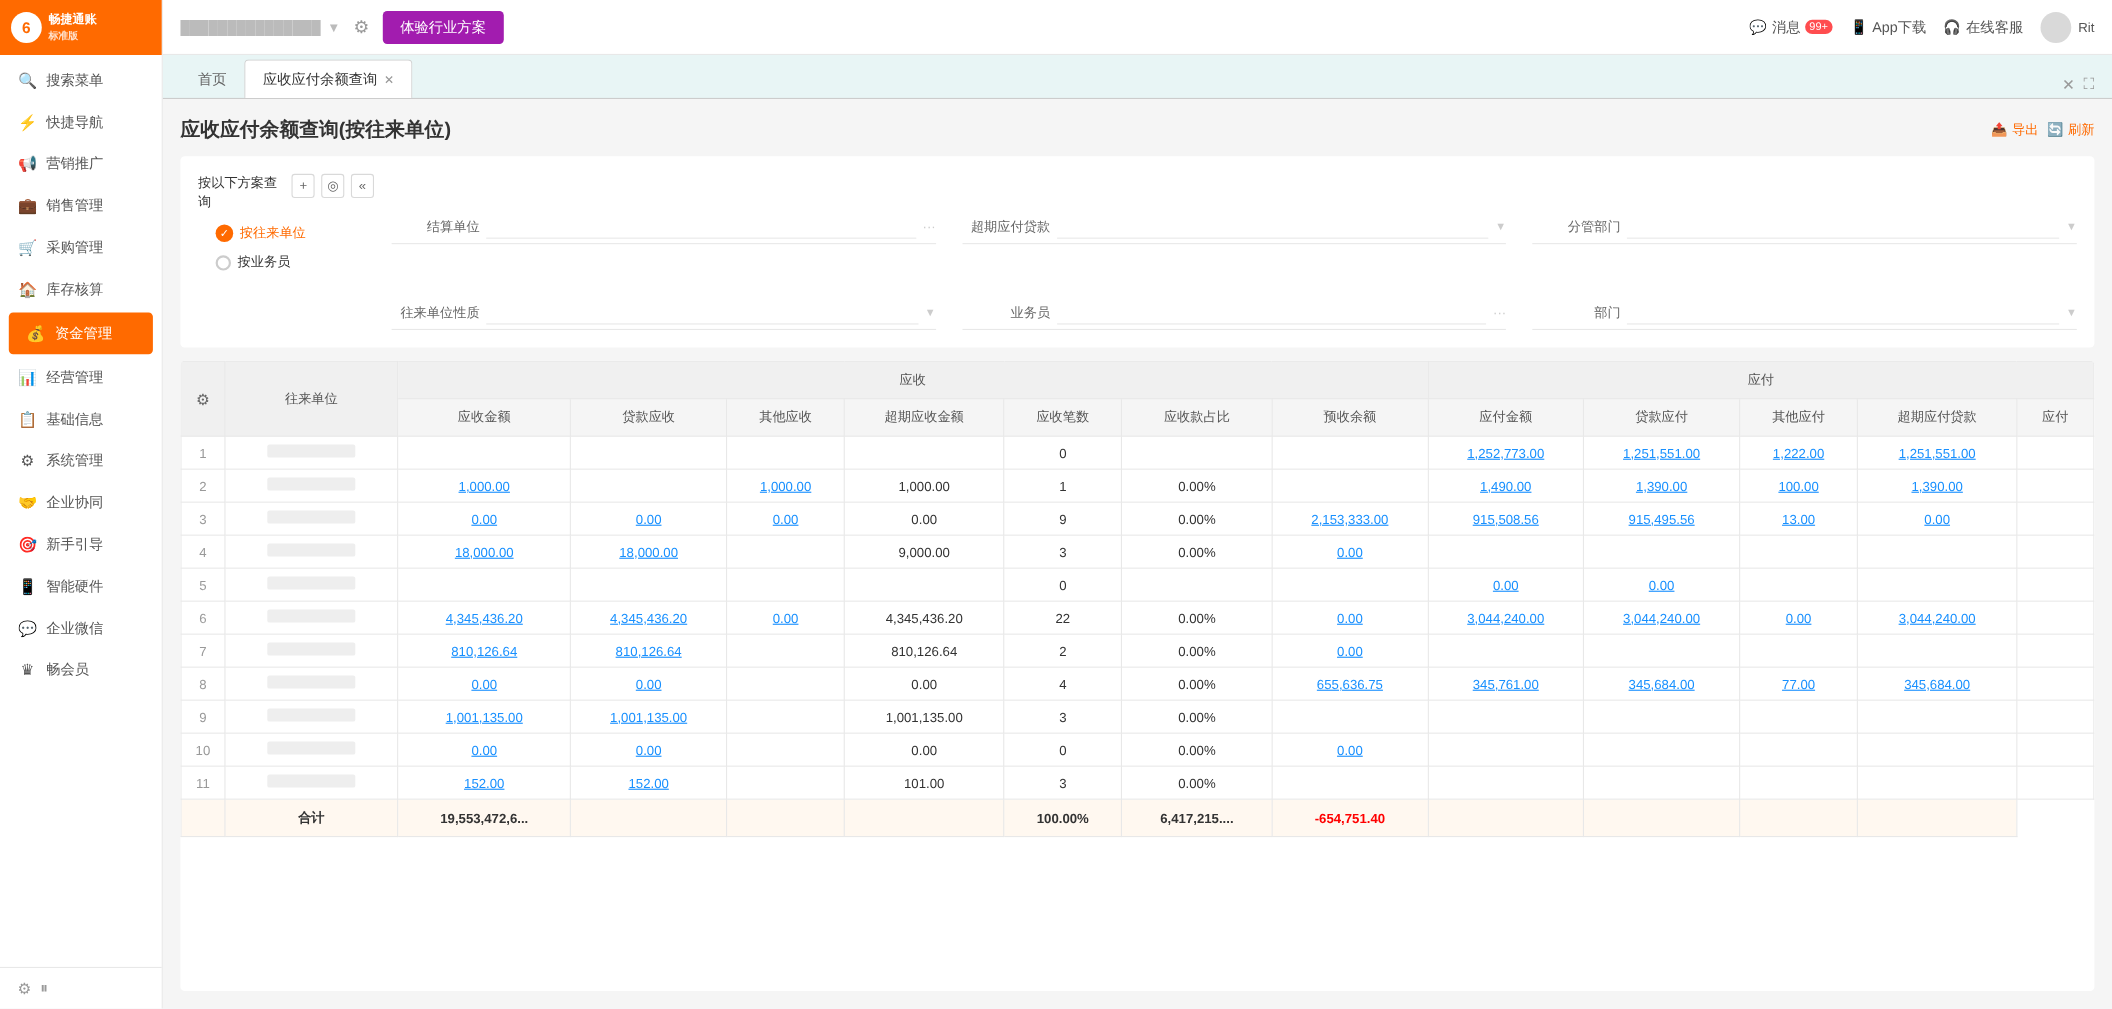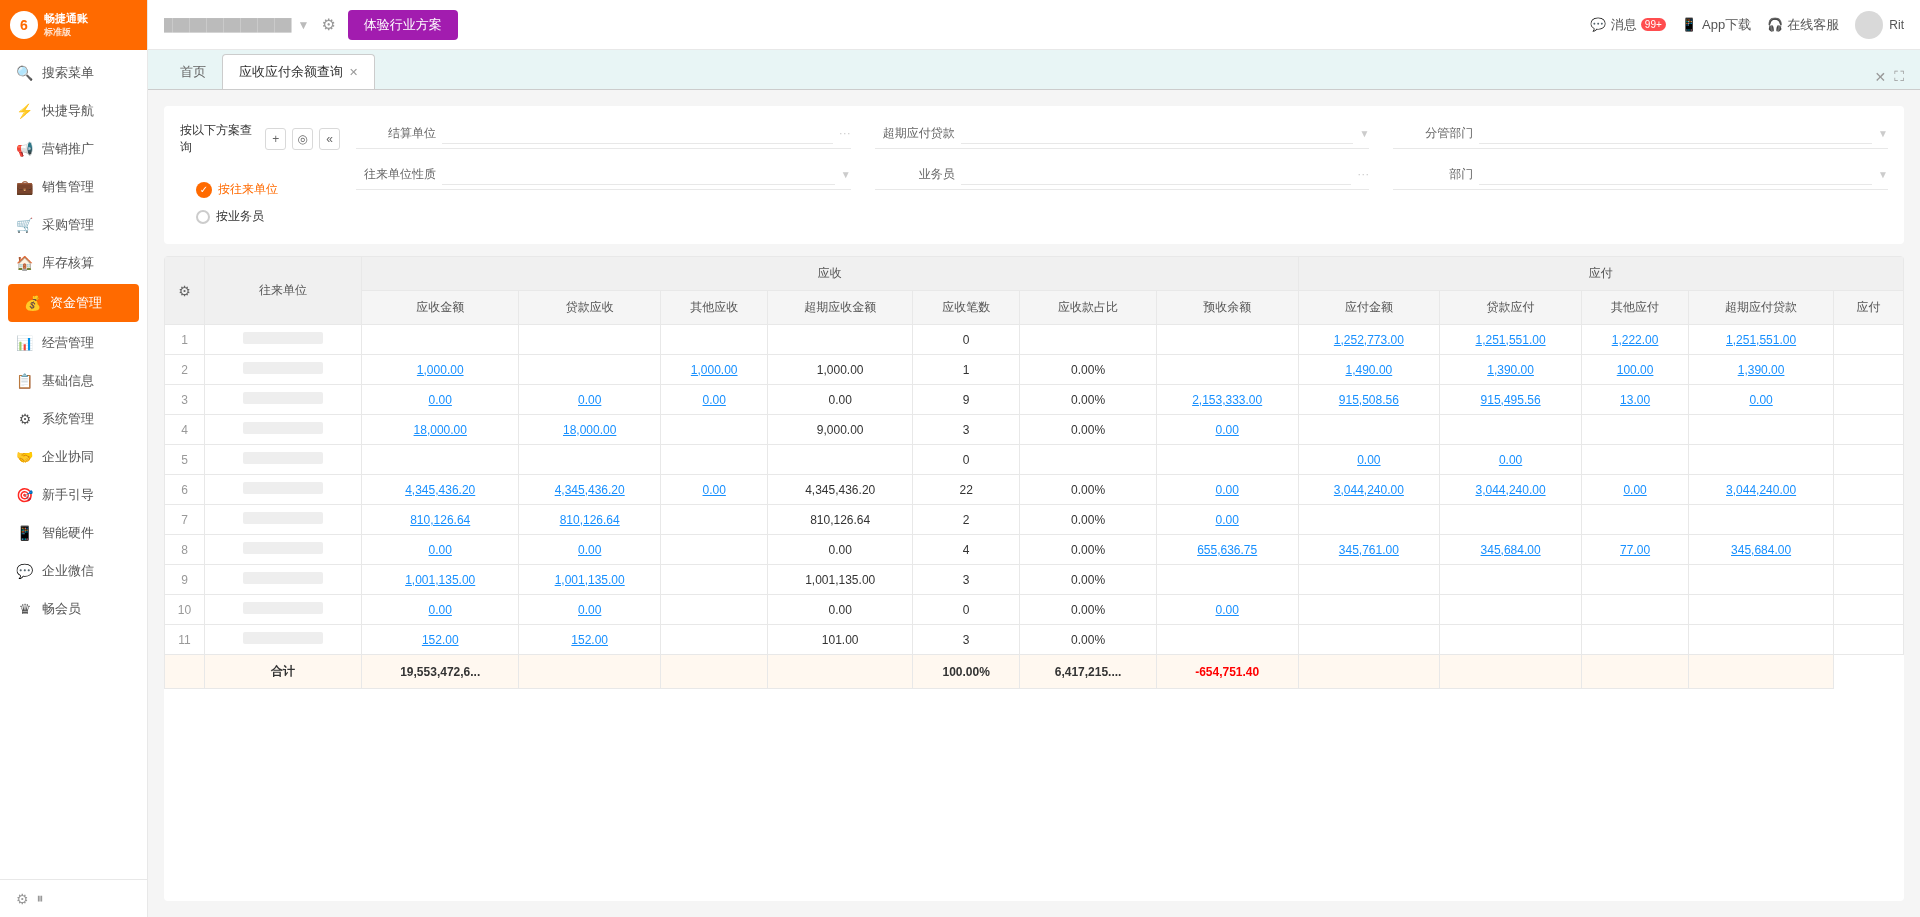--- a/index.html
+++ b/index.html
@@ -70,21 +70,21 @@
     .data-table thead tr:first-child th { background: #f0f0f0; }
     .table-footer { background: #fff8f0; border-top: 1px solid #e8e8e8; }
     .table-footer td { font-weight: bold; color: #333; padding: 8px 10px; }
     .settings-icon-cell { width: 40px; }
     .gear-icon { font-size: 14px; color: #666; cursor: pointer; }
 
     
     ::-webkit-scrollbar { width: 6px; height: 6px; }
     ::-webkit-scrollbar-track { background: #f1f1f1; }
     ::-webkit-scrollbar-thumb { background: #ccc; border-radius: 3px; }
-    .field-wrapper { display: flex; align-items: center; gap: 6px; border-bottom: 1px solid #e8e8e8; padding-bottom: 4px; }
+    .field-wrapper { display: flex; align-items: center; gap: 6px; border-bottom: 1px solid #e8e8e8; padding-bottom: 4px; margin-top: 37px; }
     .field-label { color: #666; width: 80px; text-align: right; flex-shrink: 0; }
     .field-value { flex: 1; color: #333; }
     .field-dots { color: #ccc; cursor: pointer; }
     .field-arrow { color: #ccc; cursor: pointer; font-size: 10px; }
   </style>
 </head>
 <body>
 
 <div class="sidebar">
   <div class="sidebar-logo">
@@ -202,26 +202,39 @@
       <span class="tab-close">✕</span>
     </div>
     <div style="margin-left:auto;display:flex;align-items:center;gap:8px;padding-bottom:4px;">
       <span style="color:#999;font-size:14px;">✕</span>
       <span style="color:#999;font-size:14px;">⛶</span>
     </div>
   </div>
 
   <div class="page-content">
 
+    <div class="page-header">
+      <div class="page-title">应收应付余额查询(按往来单位)</div>
+      <div class="page-header-actions">
+        <div class="header-action-btn">
+          <span>📤</span>
+          <span>导出</span>
+        </div>
+        <div class="header-action-btn">
+          <span>🔄</span>
+          <span>刷新</span>
+        </div>
+      </div>
+    </div>
 
     <div class="filter-panel">
       <div style="display:flex;gap:16px;">
 
         <div style="width:160px;flex-shrink:0;">
-          <div style="display:flex;align-items:center;gap:6px;margin-bottom:22px;">
+          <div style="display:flex;align-items:flex-start;gap:6px;margin-bottom:8px;">
             <span style="font-size:12px;color:#333;">按以下方案查询</span>
             <div class="filter-icon-btn">+</div>
             <div class="filter-icon-btn">◎</div>
             <div class="filter-icon-btn">«</div>
           </div>
           <div class="scheme-options">
             <div class="scheme-option active">
               <div class="orange-circle">✓</div>
               <span>按往来单位</span>
             </div>

